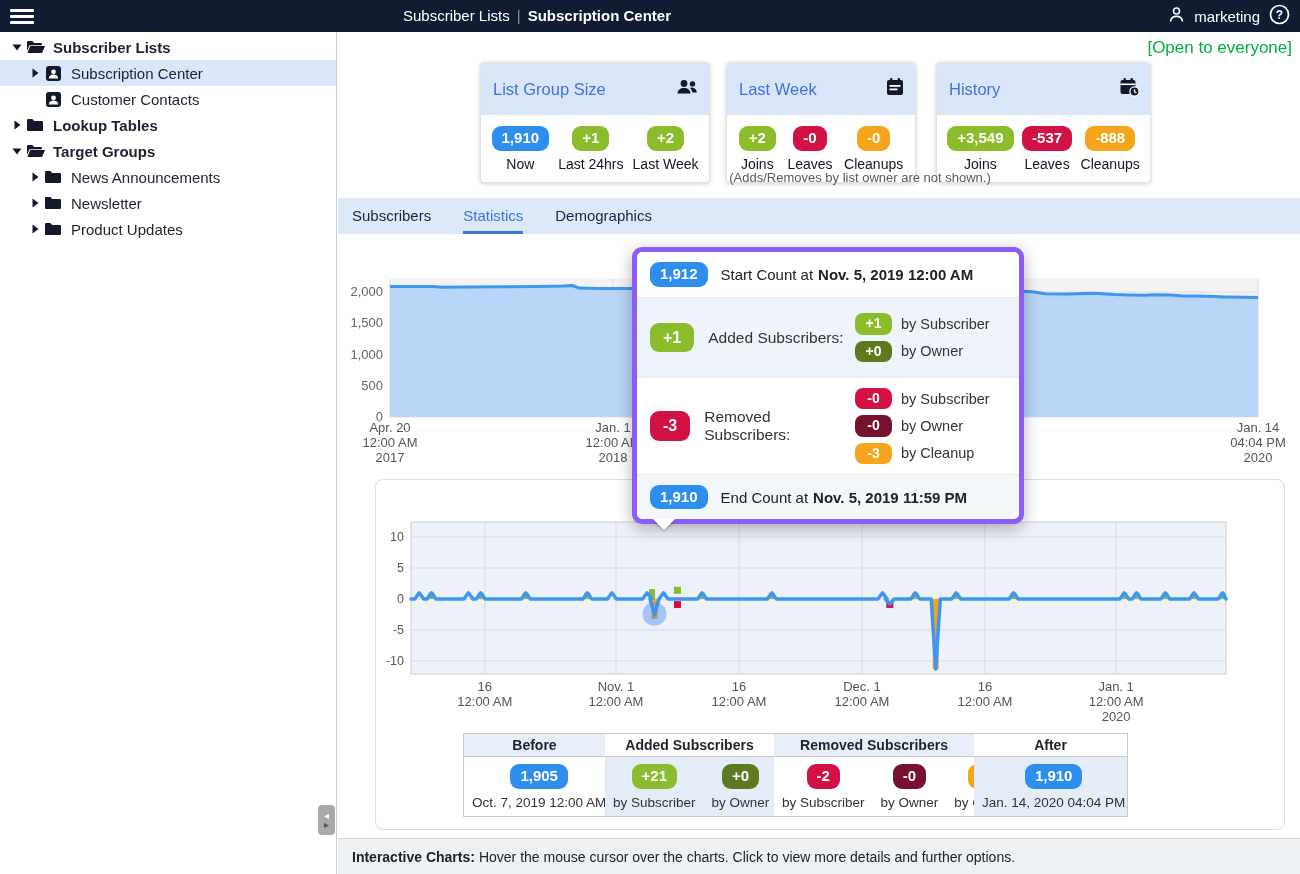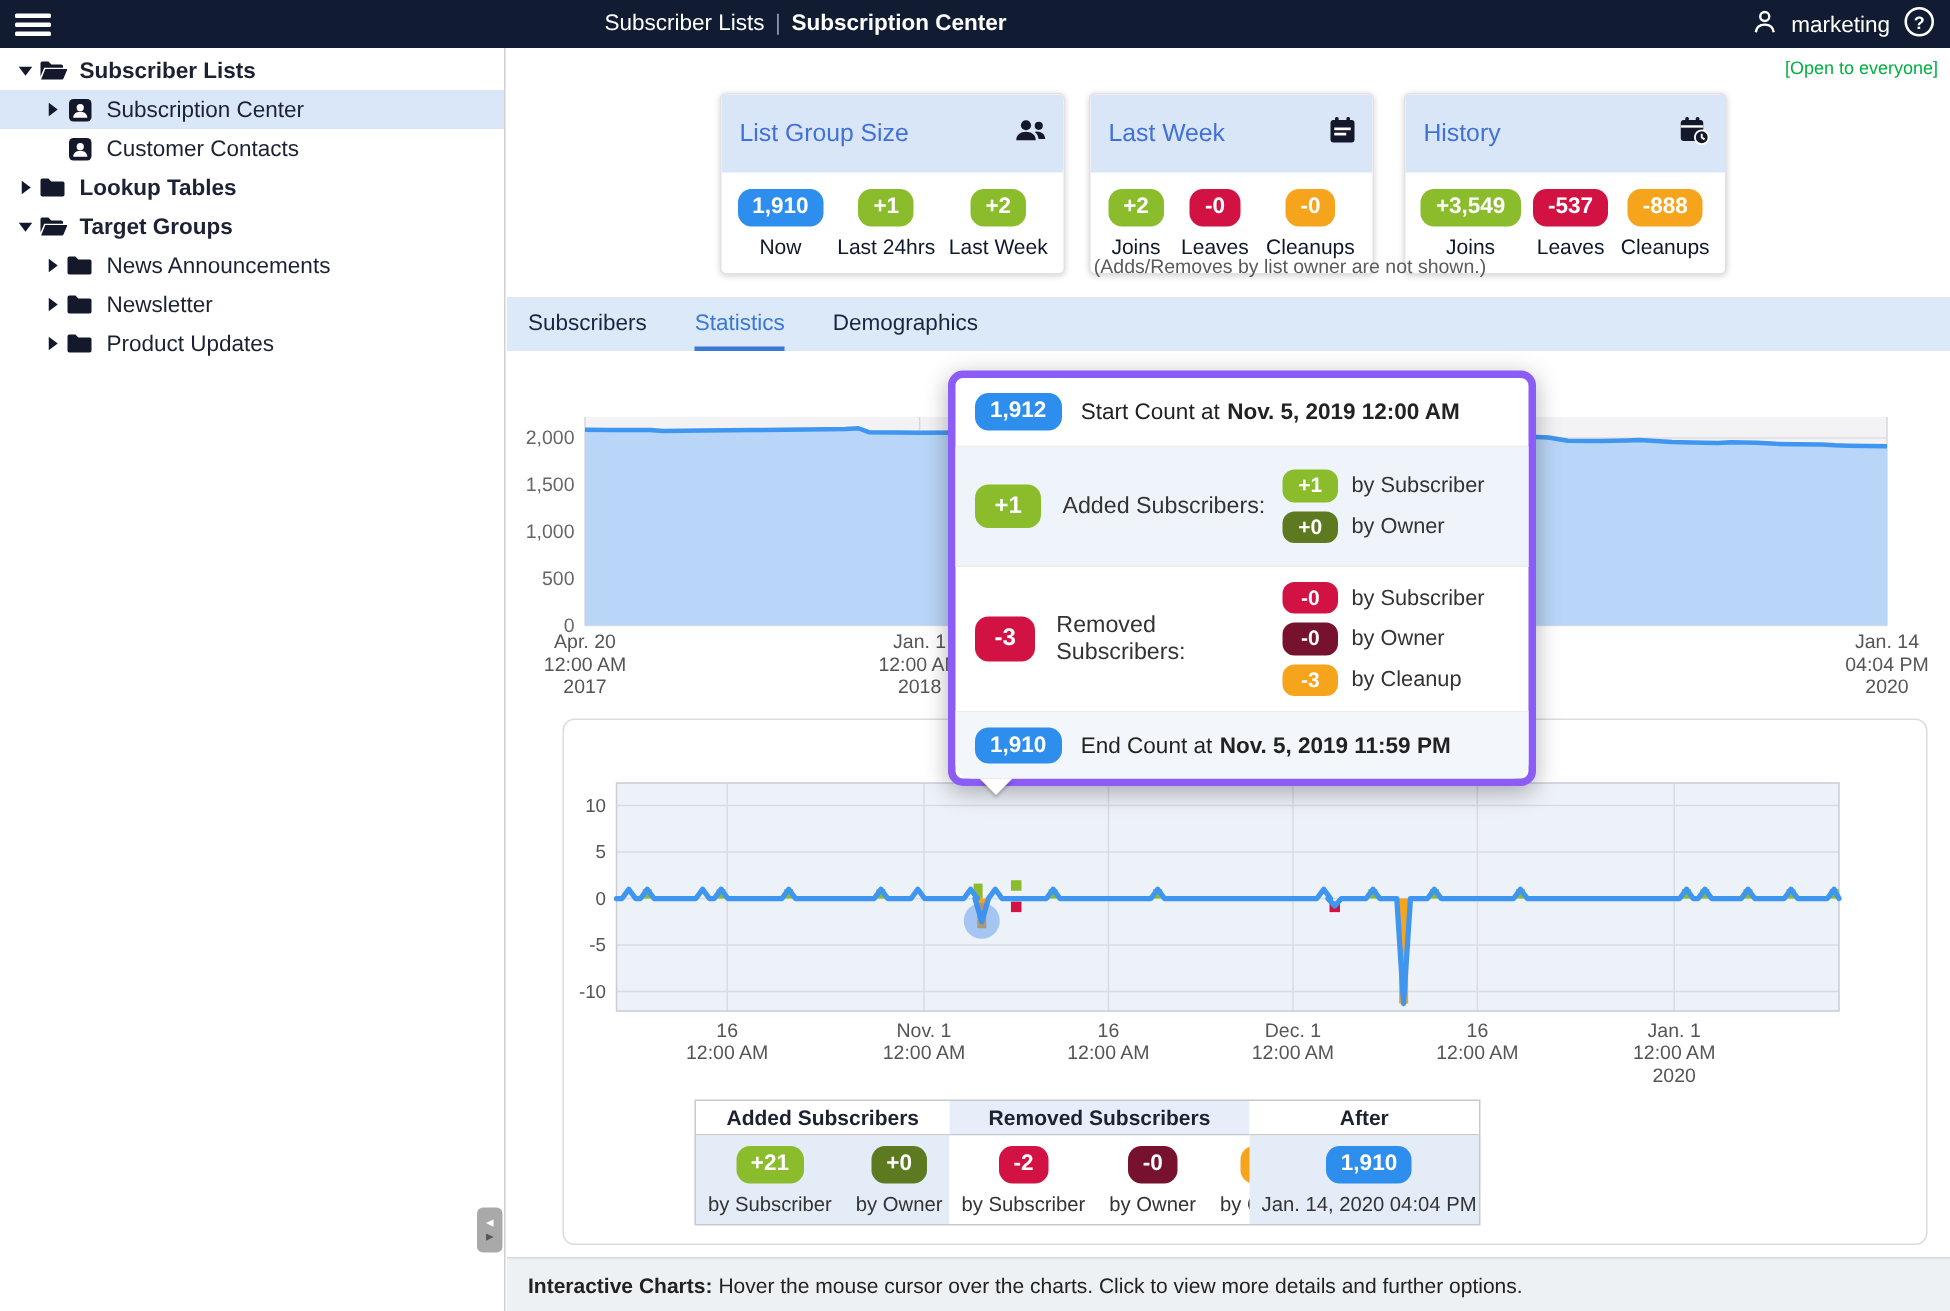--- a/index.html
+++ b/index.html
@@ -22,21 +22,21 @@
   .side-row.toplevel .side-label { font-weight:700; }
   .caret { width:14px; display:inline-flex; justify-content:center; flex:none; }
   .tree-icon { width:22px; margin-right:7px; display:inline-flex; justify-content:center; flex:none; }
   .side-label { color:#1c2133; }
 
   .side-handle { position:absolute; left:318px; top:805px; width:17px; height:30px; background:#a9a9a9; border-radius:4px; display:flex; flex-direction:column; align-items:center; justify-content:center; cursor:pointer; }
   .side-handle span { font-size:10px; line-height:9px; color:#fff; }
   .side-handle span.dark { color:#555; }
 
   
-  .open-note { position:absolute; right:8px; top:38px; color:#00b140; font-size:12px; font-weight:500; }
+  .open-note { position:absolute; right:8px; top:38px; color:#00b140; font-size:17px; font-weight:500; }
 
   
   .card { position:absolute; top:62px; background:#fff; border:1px solid #e2e2e2; border-radius:4px; box-shadow:0 1px 4px rgba(0,0,0,.18); overflow:hidden; }
   .card-head { height:52px; background:#d9e6f8; display:flex; align-items:center; padding:0 10px 0 12px; }
   .card-title { color:#4170d8; font-size:16.5px; font-weight:500; flex:1; }
   .card-body { display:flex; justify-content:space-around; align-items:flex-start; padding:11px 6px 10px; }
   .stat { display:flex; flex-direction:column; align-items:center; gap:5px; }
   .badge { color:#fff; font-weight:700; font-size:15px; border-radius:9px; padding:4px 10px; line-height:1.1; white-space:nowrap; }
   .stat-label { font-size:14px; color:#0f172a; white-space:nowrap; }
   .cards-note { position:absolute; left:660px; top:170px; width:400px; text-align:center; font-size:13px; color:#5a5a5a; }
@@ -396,20 +396,29 @@
       <rect x="634.6408450704225" y="112.8" width="6" height="6.200000000000003" fill="#8abc2c"></rect>
       <rect x="745.3299798792756" y="112.8" width="6" height="6.200000000000003" fill="#8abc2c"></rect>
       <rect x="757.6287726358148" y="112.8" width="6" height="6.200000000000003" fill="#8abc2c"></rect>
       <rect x="786.3259557344064" y="112.8" width="6" height="6.200000000000003" fill="#8abc2c"></rect>
       <rect x="815.0231388329979" y="112.8" width="6" height="6.200000000000003" fill="#8abc2c"></rect>
       <rect x="843.7203219315895" y="112.8" width="6" height="6.200000000000003" fill="#8abc2c"></rect>
       <path d="M35.0 119.0 L38.7 119.0 L43.2 112.8 L47.7 119.0 L51.0 119.0 L55.5 112.8 L60.0 119.0 L87.9 119.0 L92.4 112.8 L96.9 119.0 L100.2 119.0 L104.7 112.8 L109.2 119.0 L145.3 119.0 L149.8 112.8 L154.3 119.0 L206.8 119.0 L211.3 112.8 L215.8 119.0 L231.4 119.0 L235.9 112.8 L240.4 119.0 L266.6 119.0 L271.1 112.8 L275.6 119.0 L274.0 119.0 L278.5 134.5 L283.0 119.0 L283.0 119.0 L287.5 112.8 L292.0 119.0 L321.6 119.0 L326.1 112.8 L330.6 119.0 L391.3 119.0 L395.8 112.8 L400.3 119.0 L501.9 119.0 L506.5 112.8 L511.0 119.0 L509.3 119.0 L513.8 124.0 L518.3 119.0 L534.7 119.0 L539.3 112.8 L543.8 119.0 L555.2 119.0 L559.7 189.1 L564.3 119.0 L575.7 119.0 L580.2 112.8 L584.8 119.0 L633.1 119.0 L637.6 112.8 L642.2 119.0 L743.8 119.0 L748.3 112.8 L752.8 119.0 L756.1 119.0 L760.6 112.8 L765.1 119.0 L784.8 119.0 L789.3 112.8 L793.8 119.0 L813.5 119.0 L818.0 112.8 L822.5 119.0 L842.2 119.0 L846.7 112.8 L850.0 119.0 L850.0 119.0" fill="none" stroke="#3f96f0" stroke-width="3.5" stroke-linejoin="round" stroke-linecap="round"></path>
       <circle cx="278.5160965794769" cy="133.88" r="12" fill="rgba(66,139,235,0.42)"></circle>
     </svg>
   <div class="summary" id="summary-table">
+      <div class="sum-group" style="width: 141px;">
+        <div class="sum-head" style="background: rgb(231, 238, 249);">Before</div>
+        <div class="sum-body" style="background: rgb(255, 255, 255);">
+          <div class="sum-cell">
+            <span class="badge" style="background: rgb(46, 142, 238);">1,905</span>
+            <span class="lab">Oct. 7, 2019 12:00 AM</span>
+          </div>
+        </div>
+      </div>
       <div class="sum-group" style="width: 169px;">
         <div class="sum-head" style="background: rgb(255, 255, 255);">Added Subscribers</div>
         <div class="sum-body" style="background: rgb(228, 236, 248);">
           <div class="sum-cell">
             <span class="badge" style="background: rgb(138, 188, 44);">+21</span>
             <span class="lab">by Subscriber</span>
           </div>
           <div class="sum-cell">
             <span class="badge" style="background: rgb(93, 122, 32);">+0</span>
             <span class="lab">by Owner</span>

